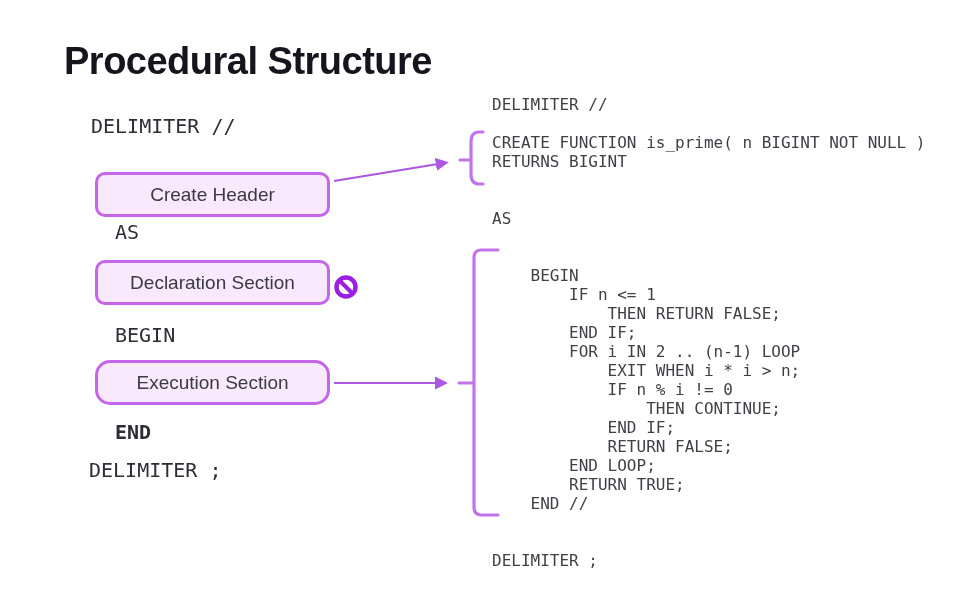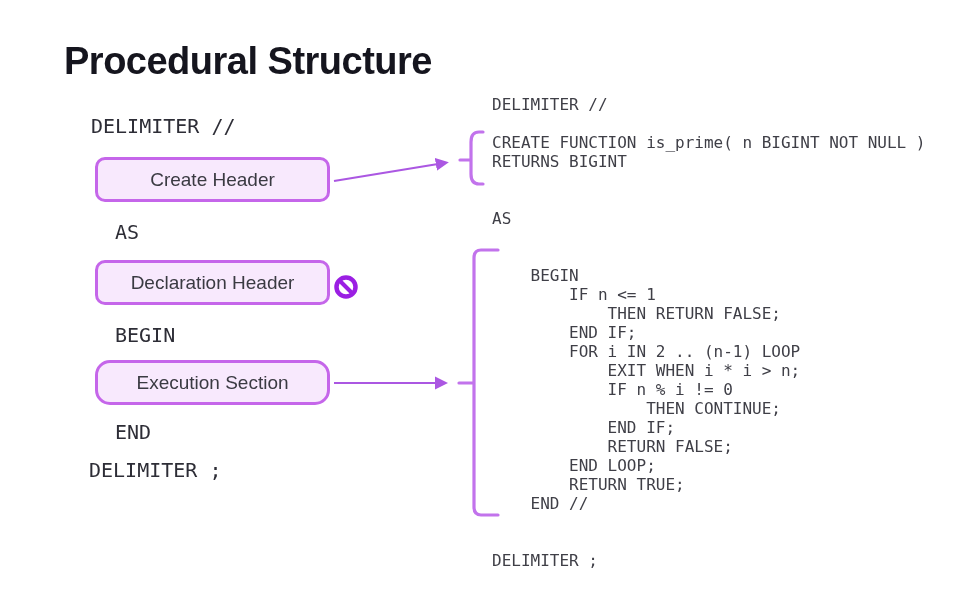--- a/index.html
+++ b/index.html
@@ -52,37 +52,37 @@
 </style>
 </head>
 <body>
 
 <div class="slide">
 
   <h1 class="page-title">Procedural Structure</h1>
 
   <div class="code-label" style="left:51px;top:116px;">DELIMITER //</div>
 
-  <div class="pill-box" style="left:55px;top:157px;">
+  <div class="pill-box" style="left:55px;top:172px;">
     <span class="pill-label">Create Header</span>
   </div>
 
   <div class="code-label" style="left:75px;top:222px;">AS</div>
 
   <div class="pill-box" style="left:55px;top:260px;">
-    <span class="pill-label">Declaration Header</span>
+    <span class="pill-label">Declaration Section</span>
   </div>
 
   <div class="code-label" style="left:75px;top:325px;">BEGIN</div>
 
   <div class="pill-box" style="left:55px;top:360px;border-radius:15px;">
     <span class="pill-label">Execution Section</span>
   </div>
 
-  <div class="code-label" style="left:75px;top:422px;">END</div>
+  <div class="code-label" style="left:75px;top:422px;font-weight:bold;">END</div>
 
   <div class="code-label" style="left:49px;top:460px;">DELIMITER ;</div>
 
   <pre class="code-pre">DELIMITER //
 
 CREATE FUNCTION is_prime( n BIGINT NOT NULL )
 RETURNS BIGINT
 
 
 AS

